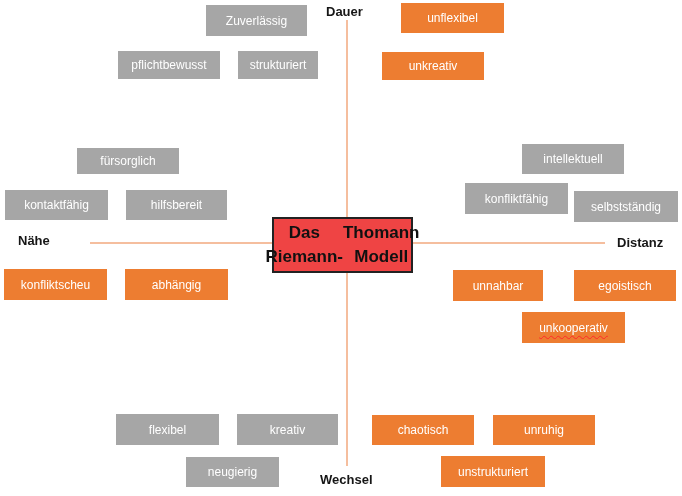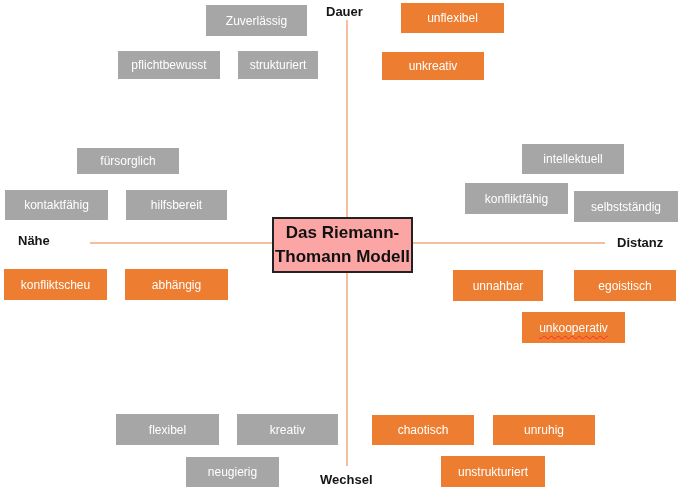--- a/index.html
+++ b/index.html
@@ -38,24 +38,24 @@
     text-decoration-line: underline;
     text-decoration-style: wavy;
     text-decoration-color: var(--spellcheck-underline, #FF2A2A);
     text-decoration-thickness: 1px;
     text-underline-offset: 3px;
   }
   .title-box {
     position: absolute;
     left: 272px; top: 217px;
     width: 137px; height: 52px;
-    background: #fca5a5;
+    background: #ef4444;
     border: 2px solid #222222;
     display: flex;
-    flex-direction: column;
+    flex-direction: row;
     align-items: center;
     justify-content: center;
     font-weight: bold;
     font-size: 17px;
     line-height: 1.4;
     color: #111111;
     z-index: 3;
     text-align: center;
   }
 </style>

